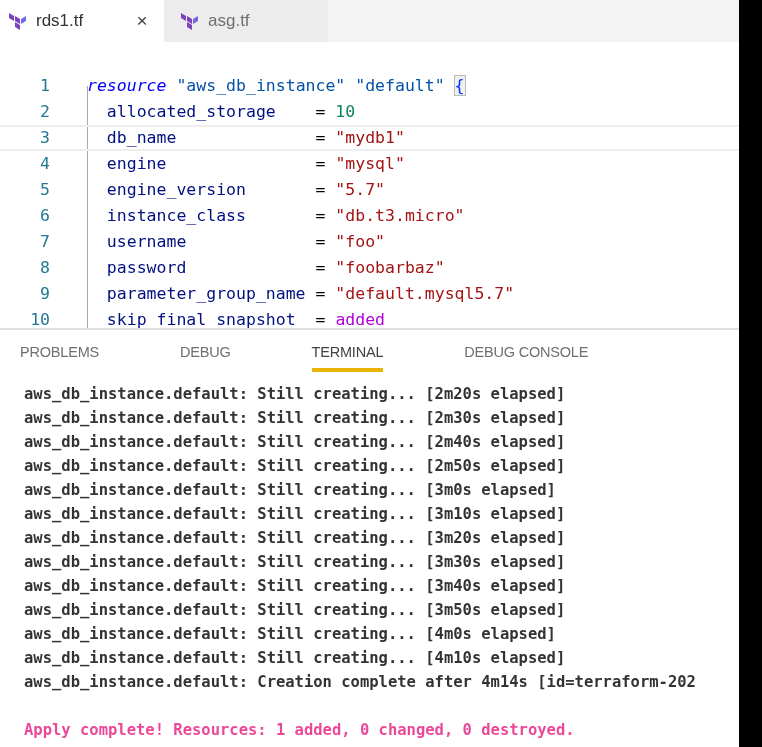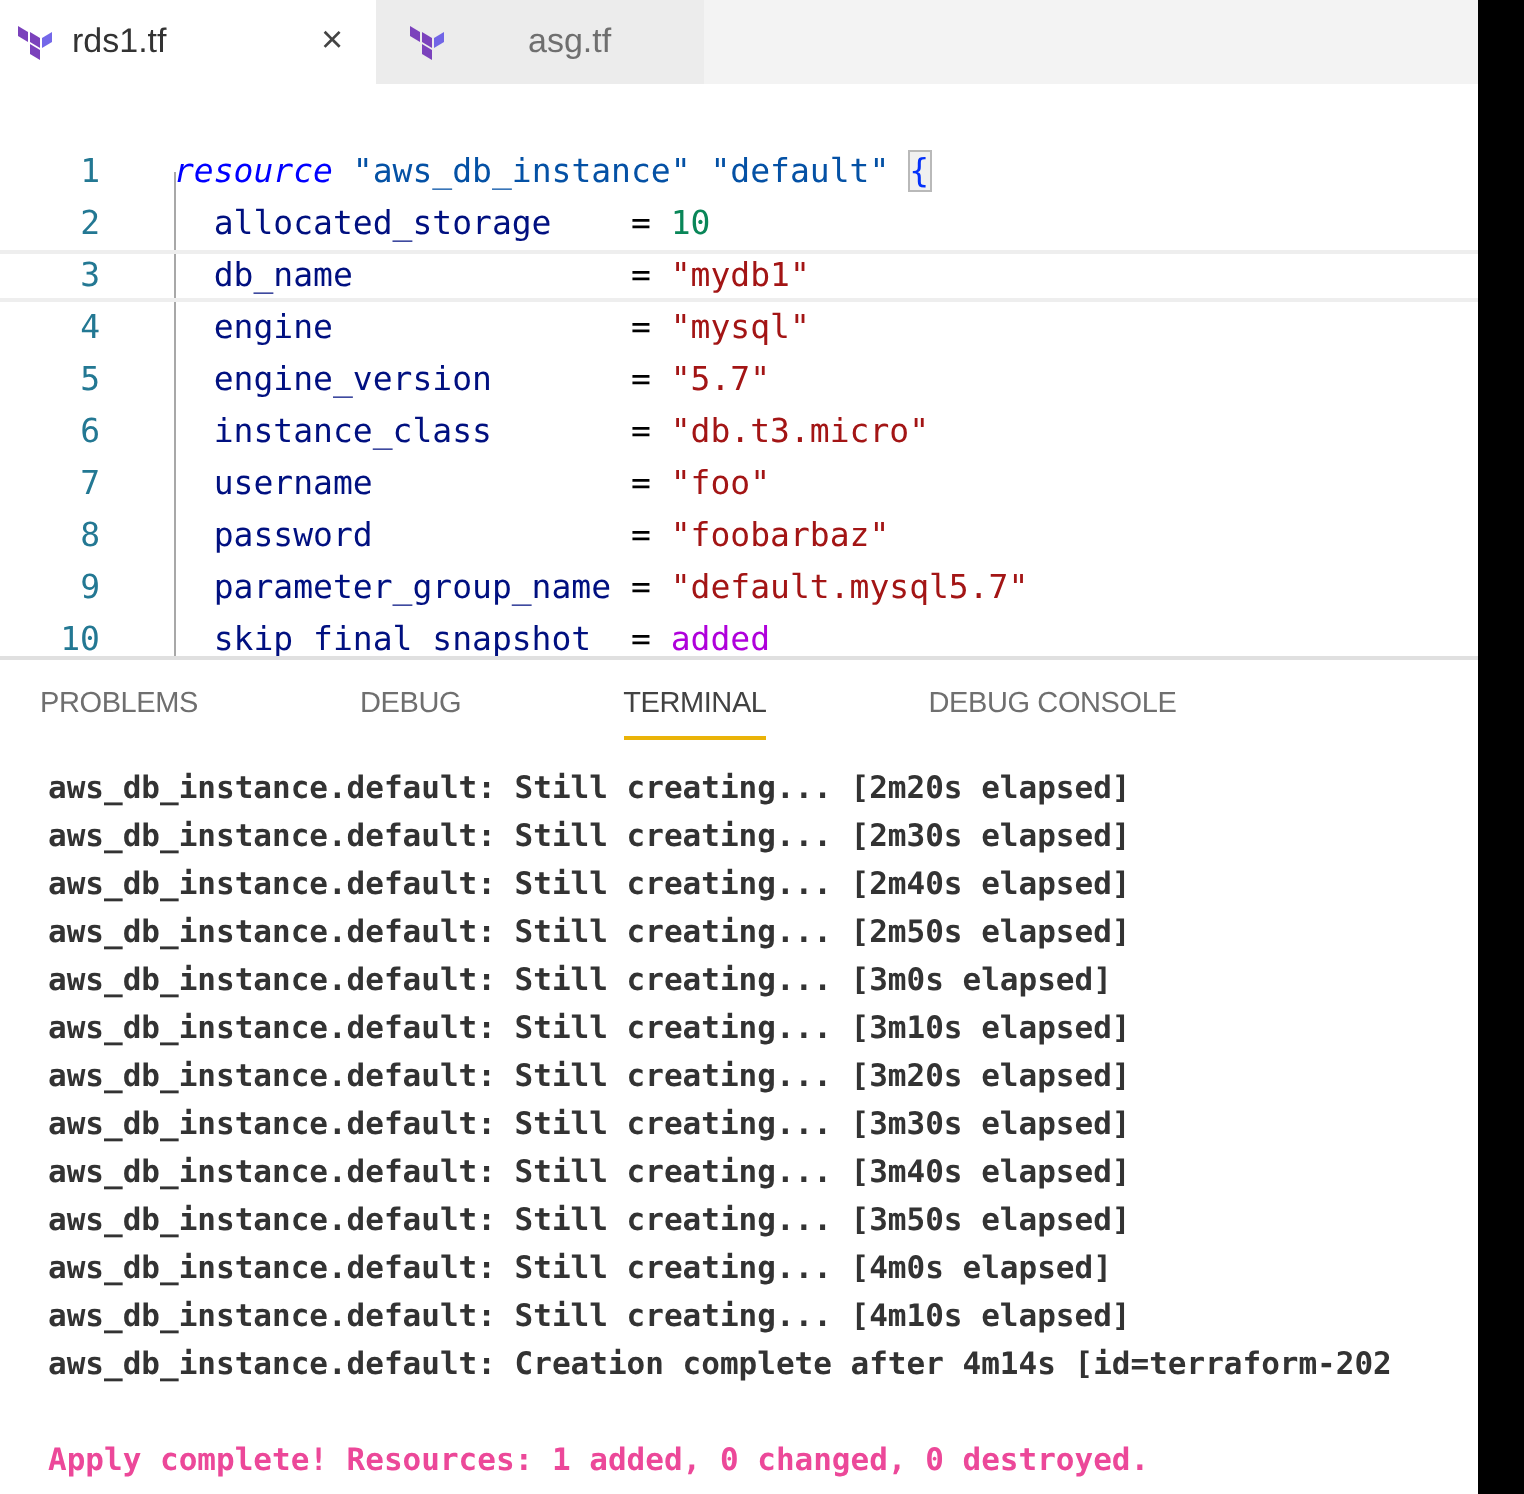--- a/index.html
+++ b/index.html
@@ -15,22 +15,22 @@
     .tabbar {
       position: absolute; left: 0; top: 0; width: 739px; height: 42px;
       background: #f3f3f3;
       display: flex;
     }
     .tab {
       height: 42px; display: flex; align-items: center;
       font-family: "Liberation Sans", sans-serif; font-size: 17px;
       box-sizing: border-box; cursor: pointer;
     }
-    .tab.active { background: #ffffff; color: #333333; width: 188px; padding-left: 8px; }
-    .tab.inactive { background: #ececec; color: #6f6f6f; width: 164px; padding-left: 16px; gap: 32px; }
+    .tab.active { background: #ffffff; color: #333333; width: 164px; padding-left: 8px; }
+    .tab.inactive { background: #ececec; color: #6f6f6f; width: 164px; padding-left: 16px; }
     .tab .tf-icon { width: 20px; height: 20px; margin-right: 8px; }
     .tab .label { flex: 1; }
     .tab .close { width: 20px; height: 20px; margin-right: 12px; font-size: 19px; color: #444; line-height: 20px; text-align: center; }
 
     .editor {
       position: absolute; left: 0; top: 42px; width: 739px; height: 286px;
       background: #ffffff; overflow: hidden;
       font-family: "DejaVu Sans Mono", monospace; font-size: 16.5px;
     }
     .code-line {
@@ -60,21 +60,21 @@
 
     .panel {
       position: absolute; left: 0; top: 328px; width: 739px; height: 419px;
       background: #ffffff; border-top: 2px solid #e0e0e0;
     }
     .panel-tabs {
       position: absolute; left: 20px; top: 14px; display: flex;
       font-family: "Liberation Sans", sans-serif; font-size: 14.5px; gap: 48px;
     }
     .panel-tab { color: #6f6f6f; margin-right: 33px; padding-bottom: 8px; cursor: pointer; letter-spacing: -0.2px; }
-    .panel-tab.active { color: #424242; border-bottom: 2px solid #eab308; }
+    .panel-tab.active { color: #424242; border-bottom: 4px solid #eab308; }
     .terminal {
       position: absolute; left: 24px; top: 52px;
       font-family: "DejaVu Sans Mono", monospace; font-size: 15.5px; font-weight: bold;
       color: #333333; line-height: 24px; white-space: pre;
     }
     .term-line { height: 24px; }
     .term-line.success { color: #ec4899; }
   </style>
 </head>
 <body>

